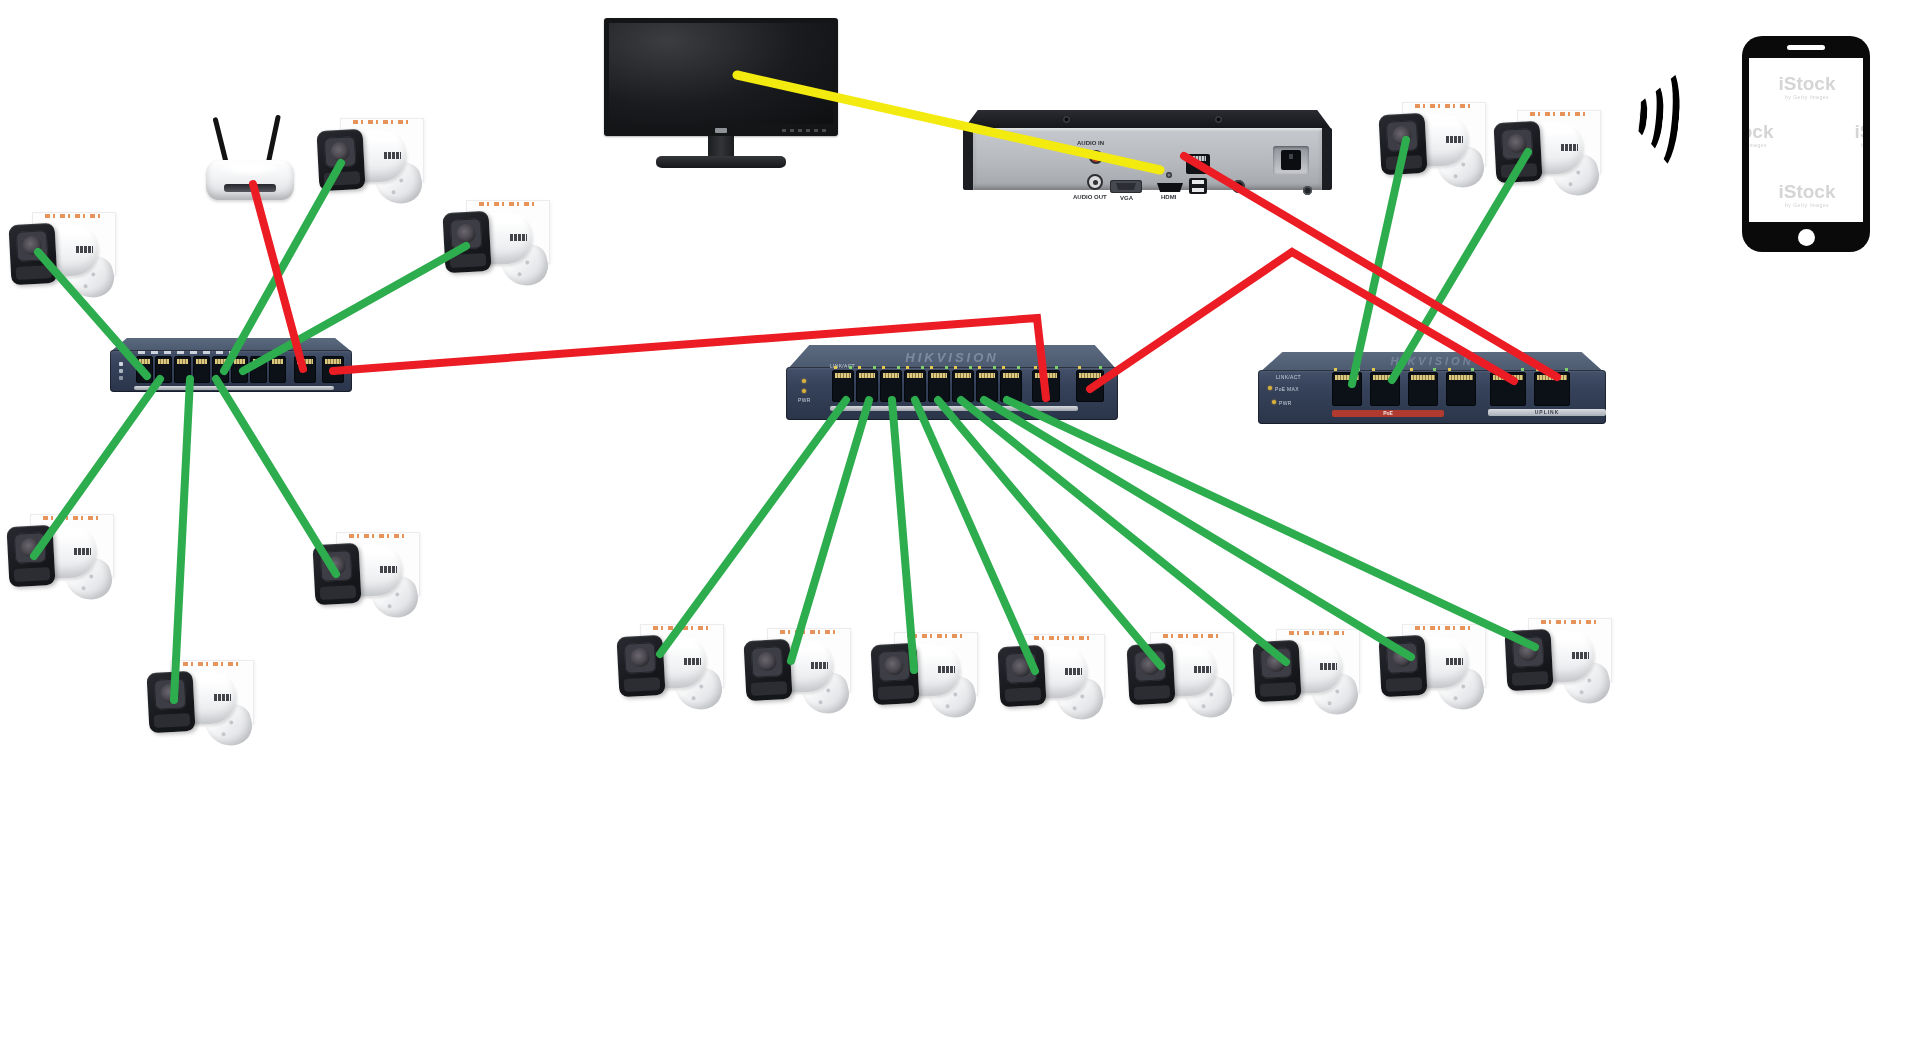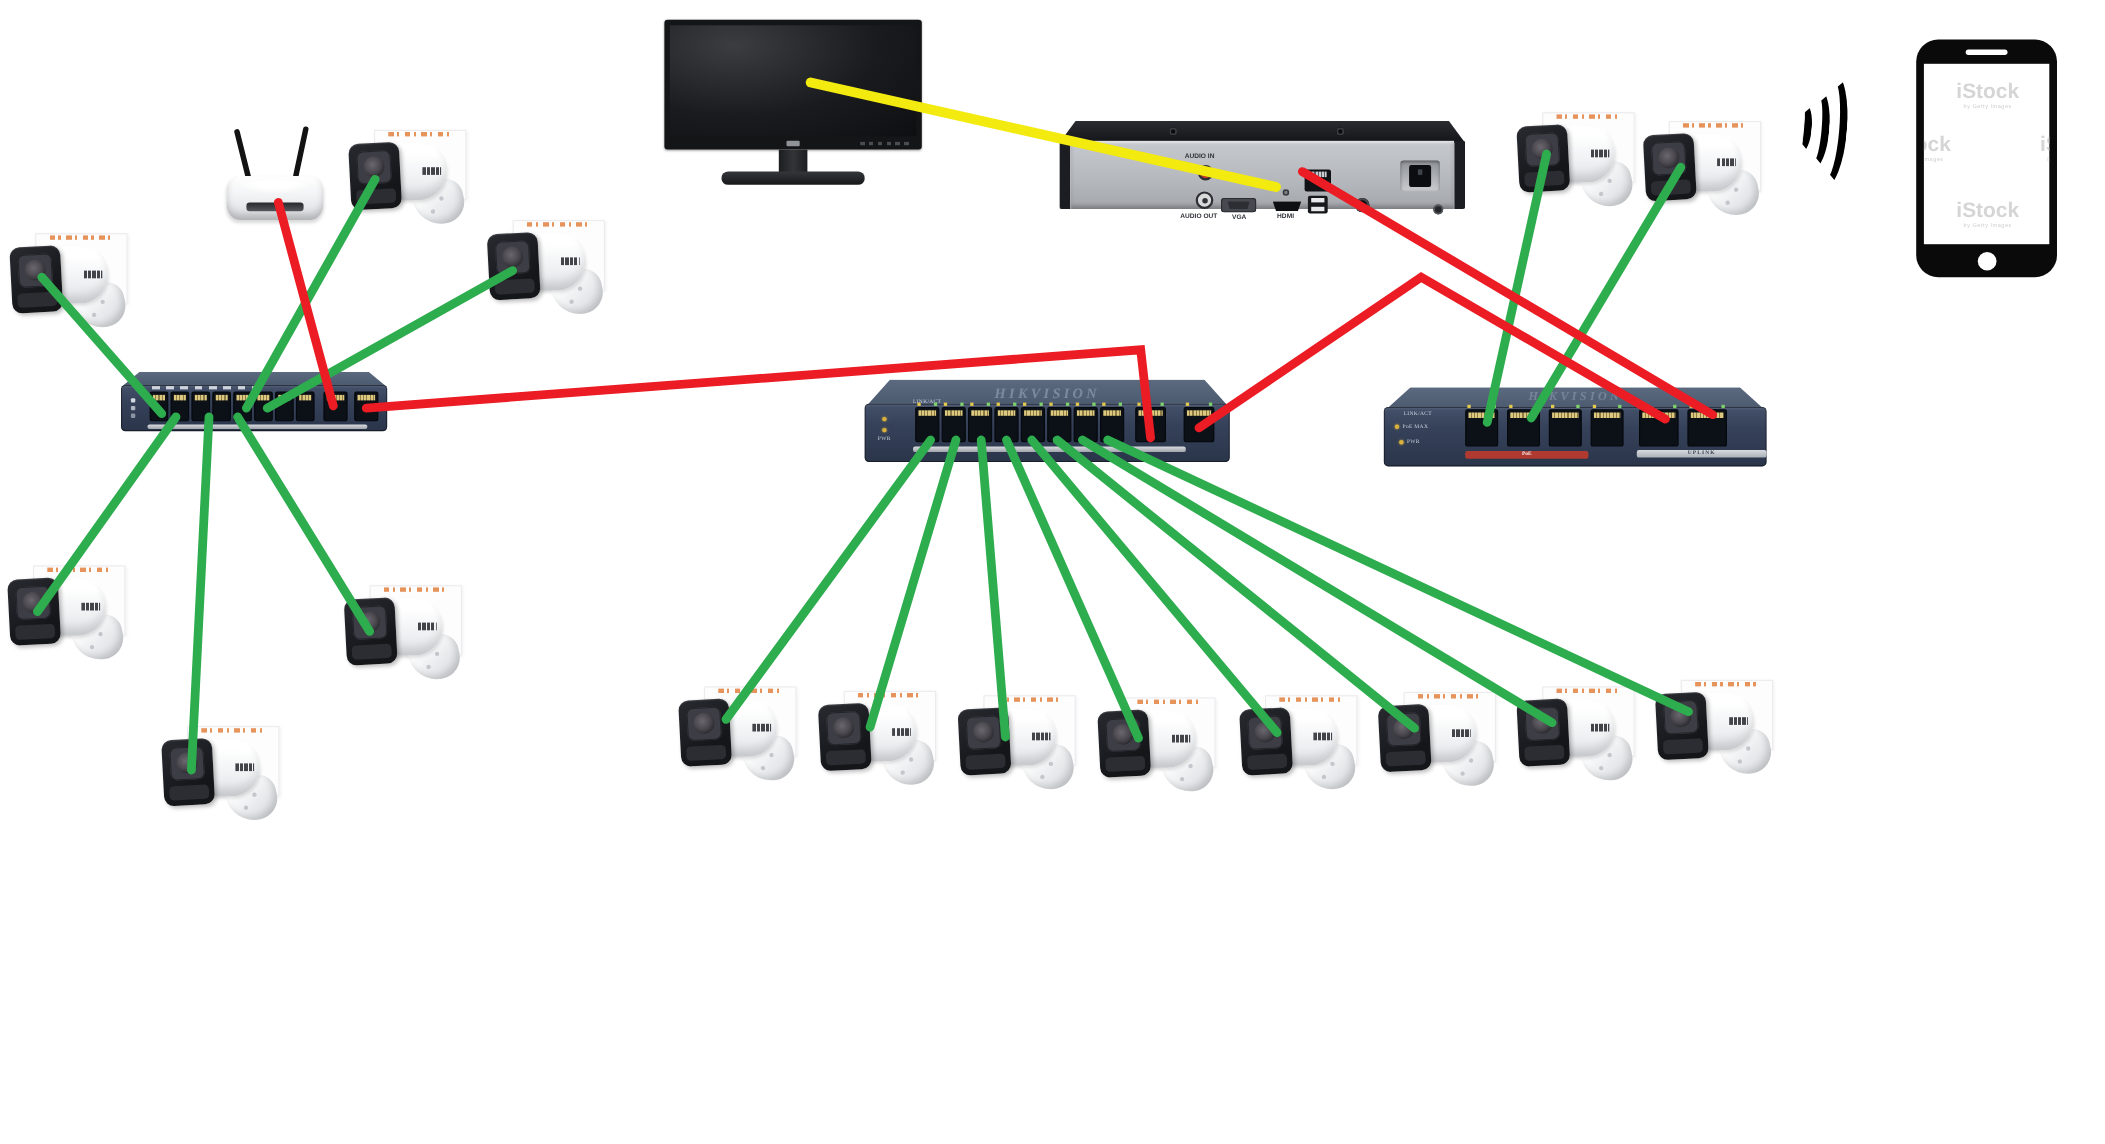--- a/index.html
+++ b/index.html
@@ -73,21 +73,21 @@
   .dcjack{position:absolute;left:259px;top:52px;width:13px;height:13px;border-radius:50%;background:#101114;
     box-shadow:inset 0 0 0 2px #45474c;}
   .rocker{position:absolute;left:300px;top:18px;width:36px;height:28px;border-radius:3px;
     background:linear-gradient(180deg,#8f9399,#caccd0);box-shadow:inset 0 1px 3px rgba(0,0,0,.45);}
   .rocker::before{content:"";position:absolute;left:8px;top:4px;width:20px;height:20px;background:#0c0d10;border-radius:2px;}
   .rocker::after{content:"";position:absolute;left:16px;top:8px;width:4px;height:5px;background:#3f434a;}
   .gnd{position:absolute;left:330px;top:58px;width:9px;height:9px;border-radius:50%;background:#232529;
     box-shadow:inset 0 0 0 1.5px #55585e;}
 
   
-  .sw{position:absolute;z-index:10;font-family:Liberation Serif, serif;}
+  .sw{position:absolute;z-index:10;}
   .sw-top{position:absolute;left:0;top:0;width:100%;clip-path:polygon(7% 0,93% 0,100% 100%,0 100%);
     background:linear-gradient(180deg,#5c6a80 0%,#4a586e 100%);}
   .sw-face{position:absolute;left:0;right:0;bottom:0;border-radius:4px;
     background:linear-gradient(180deg,#44516a 0%,#36425a 35%,#2a354a 100%);
     box-shadow:inset 0 0 0 1px rgba(0,0,0,.45), inset 0 2px 2px rgba(255,255,255,.08);}
   .brand{position:absolute;left:0;width:100%;text-align:center;font-weight:bold;font-style:italic;
     letter-spacing:3px;color:rgba(214,224,238,.32);}
   .port-row{position:absolute;white-space:nowrap;font-size:0;}
   .port{position:relative;display:inline-block;vertical-align:top;background:#0c1118;
     border:1px solid #05080c;border-radius:2px;}

